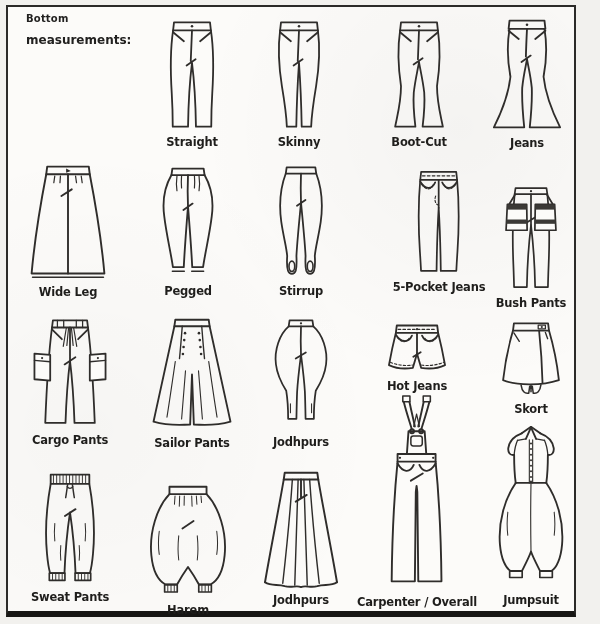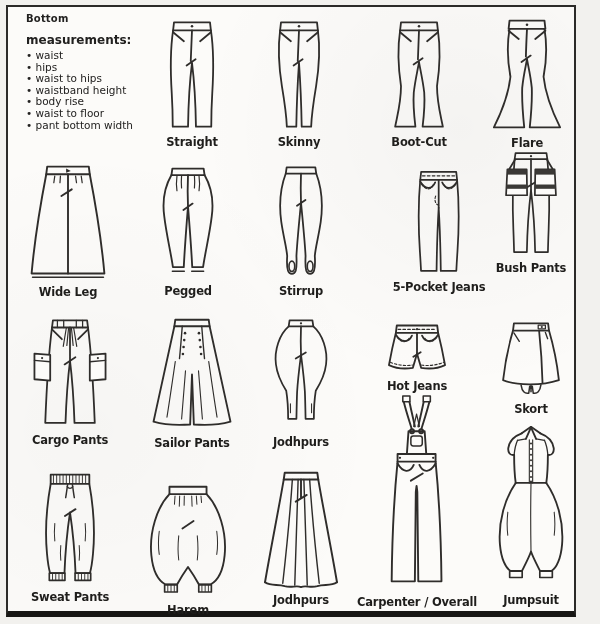--- a/index.html
+++ b/index.html
@@ -35,29 +35,20 @@
   }
 </style>
 </head>
 <body>
 
 <div class="frame"></div>
 
 <div class="legend">
   <div class="title">Bottom</div>
   <div class="mtitle">measurements:</div>
-  <ul>
-    <li>waist</li>
-    <li>hips</li>
-    <li>waist to hips</li>
-    <li>waistband height</li>
-    <li>body rise</li>
-    <li>waist to floor</li>
-    <li>pant bottom width</li>
-  </ul>
 </div>
 
 <div class="fig" style="left:192px;top:16px">
   <svg width="90" height="117" viewBox="0 0 100 130">
     <g fill="none" stroke="#2f2d2b" stroke-width="2" stroke-linecap="round" stroke-linejoin="round">
       <path d="M30,7 L70,7 L71,16 L29,16 Z"></path>
       <circle cx="50" cy="11.5" r="1.4" fill="#2f2d2b" stroke="none"></circle>
       <path d="M29,18 L41,28 M71,18 L59,28"></path>
       <path d="M50,16 C49.4,30 49,42 48.6,50 M44,55 L54,48"></path>
       <path d="M29,16 C26,36 26,62 27.5,86 C28.4,101 28.6,112 28.6,123 L45.6,123 C46,96 48,68 50,52 C52,68 54,96 54.4,123 L71.4,123 C71.4,112 71.6,101 72.5,86 C74,62 74,36 71,16"></path>
@@ -95,21 +86,21 @@
 <div class="fig" style="left:527px;top:14px">
   <svg width="92" height="120" viewBox="0 0 100 130">
     <g fill="none" stroke="#2f2d2b" stroke-width="2" stroke-linecap="round" stroke-linejoin="round">
       <path d="M31,7 L69,7 L70,16 L30,16 Z"></path>
       <circle cx="50" cy="11.5" r="1.4" fill="#2f2d2b" stroke="none"></circle>
       <path d="M30,18 L41,27 M70,18 L59,27"></path>
       <path d="M50,16 C49.4,28 49,38 48.8,46 M44,52 L54,45"></path>
       <path d="M31,16 C28,34 29,52 32,68 C30,87 21.5,108 14,123 L47,123 C45.2,106 44.4,92 44.8,80 C46.2,66 48.6,57 50,49 C51.4,57 53.8,66 55.2,80 C55.6,92 54.8,106 53,123 L86,123 C78.5,108 70,87 68,68 C71,52 72,34 69,16"></path>
     </g>
   </svg>
-  <div class="lbl">Flare</div>
+  <div class="lbl">Jeans</div>
 </div>
 
 <div class="fig" style="left:68px;top:160px">
   <svg width="104" height="123" viewBox="0 0 110 130">
     <g fill="none" stroke="#2f2d2b" stroke-width="2" stroke-linecap="round" stroke-linejoin="round">
       <path d="M33,7 L77,7 L78,15 L32,15 Z"></path>
       <path d="M53,9 L58,11.5 L53,13.5" fill="#2f2d2b" stroke="none"></path>
       <path d="M41,17 L40,24 M47,17 L46.5,24 M63,17 L64,24 M69,17 L70,24" stroke-width="1.3"></path>
       <path d="M32,15 C26,46 19.5,86 16.5,120 L93.5,120 C90.5,86 84,46 78,15"></path>
       <path d="M17.5,124 L92.5,124" stroke-width="1.6"></path>
@@ -154,21 +145,21 @@
       <path d="M29,20 C34,29 42,30 46,21 M71,20 C66,29 58,30 54,21"></path>
       <path d="M30.5,23 C35,29.5 40.5,30.5 43.5,24 M69.5,23 C65,29.5 59.5,30.5 56.5,24" stroke-width="1.3" stroke-dasharray="2.6,2.2"></path>
       <path d="M50,18 L50,50"></path>
       <path d="M50,47 C45.5,46 44.5,39 47.5,35" stroke-width="1.3" stroke-dasharray="2.6,2.2"></path>
       <path d="M29,18 C26.5,45 27,76 28.6,100 C29.4,112 29.7,118 29.9,122 L47.6,122 C47.9,98 48.8,70 50,50 C51.2,70 52.1,98 52.4,122 L70.1,122 C70.3,118 70.6,112 71.4,100 C73,76 73.5,45 71,18"></path>
     </g>
   </svg>
   <div class="lbl">5-Pocket Jeans</div>
 </div>
 
-<div class="fig" style="left:531px;top:147px">
+<div class="fig" style="left:531px;top:182px">
   <svg width="86" height="112" viewBox="0 0 100 130">
     <g fill="none" stroke="#2f2d2b" stroke-width="2" stroke-linecap="round" stroke-linejoin="round">
       <path d="M32,7 L68,7 L69,14 L31,14 Z"></path>
       <circle cx="50" cy="10.5" r="1.3" fill="#2f2d2b" stroke="none"></circle>
       <path d="M50,14 L50,50 M45,47 L55.5,40.5"></path>
       <path d="M31,14 C28.5,40 28.5,72 29.5,96 C30,109 30.2,116 30.3,122 L45.2,122 C45.6,98 47.6,70 50,50 C52.4,70 54.4,98 54.8,122 L69.7,122 C69.8,116 70,109 70.5,96 C71.5,72 71.5,40 69,14"></path>
       <path d="M31.5,14.5 L24.5,26 M68.5,14.5 L75.5,26"></path>
       <path d="M22.5,26 L45,26 L45.5,56 L21,56 Z" fill="#fcfbf9"></path>
       <rect x="22.5" y="26" width="22.5" height="6" fill="#3b3936" stroke="none"></rect>
       <rect x="21.3" y="43.5" width="24.4" height="5" fill="#3b3936" stroke="none"></rect>

